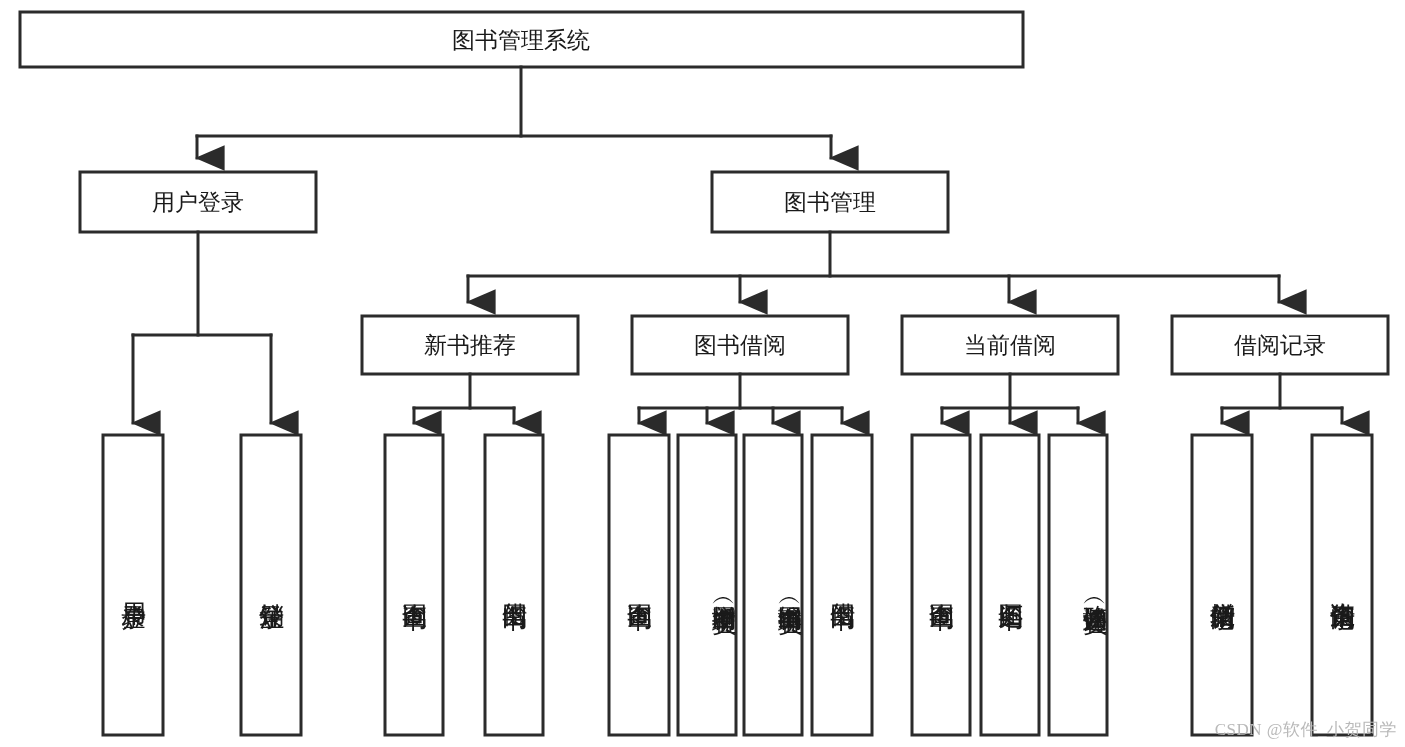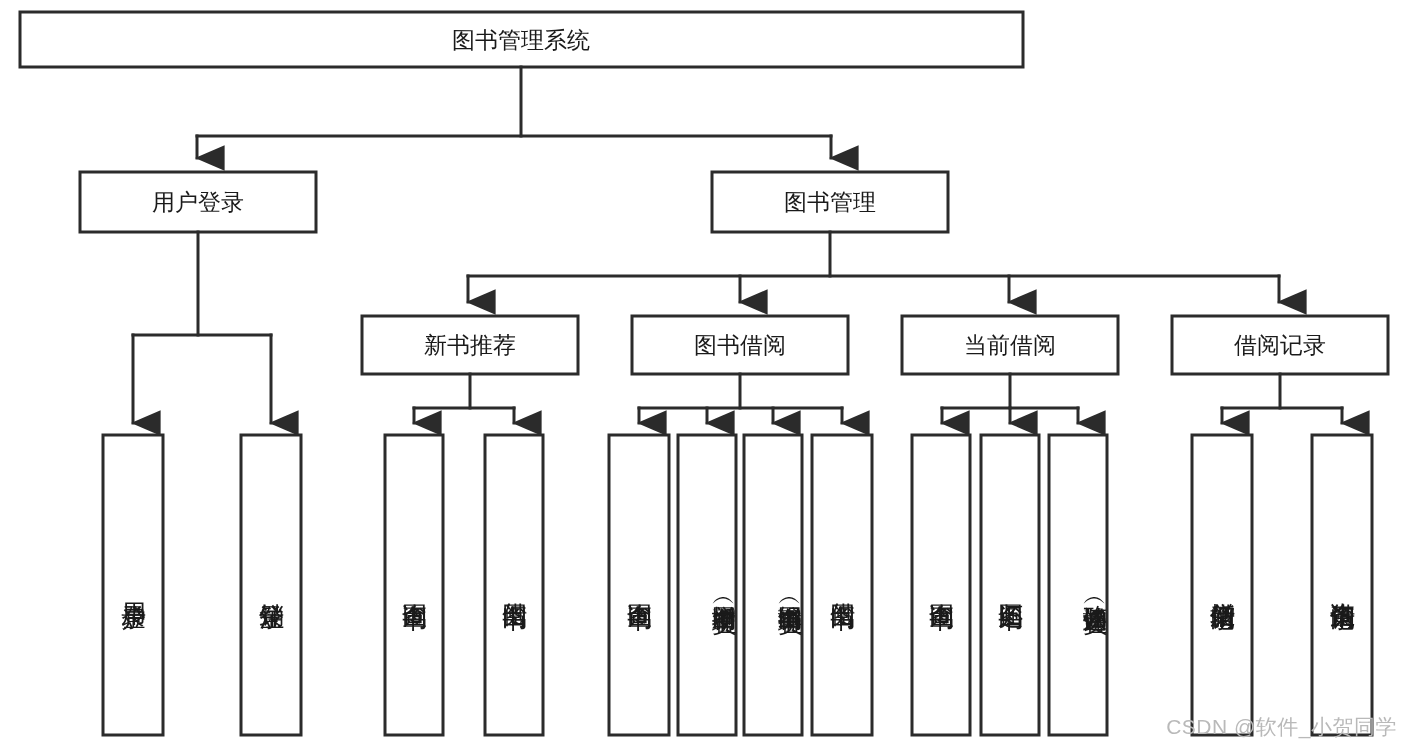--- a/index.html
+++ b/index.html
@@ -54,22 +54,22 @@
     line-height: 1.06;
     color: #1a1a1a;
     letter-spacing: 1px;
     white-space: nowrap;
     pointer-events: none;
   }
   .watermark {
     position: absolute;
     right: 8px;
     bottom: 6px;
-    font-family: Liberation Sans, sans-serif;
-    font-size: 21px;
+    font-family: Liberation Serif, serif;
+    font-size: 17px;
     color: #b9b9b9;
     letter-spacing: 0.5px;
     white-space: nowrap;
     text-align: center;
   }
 </style>
 </head>
 <body>
 
 <div id="diagram-root">

